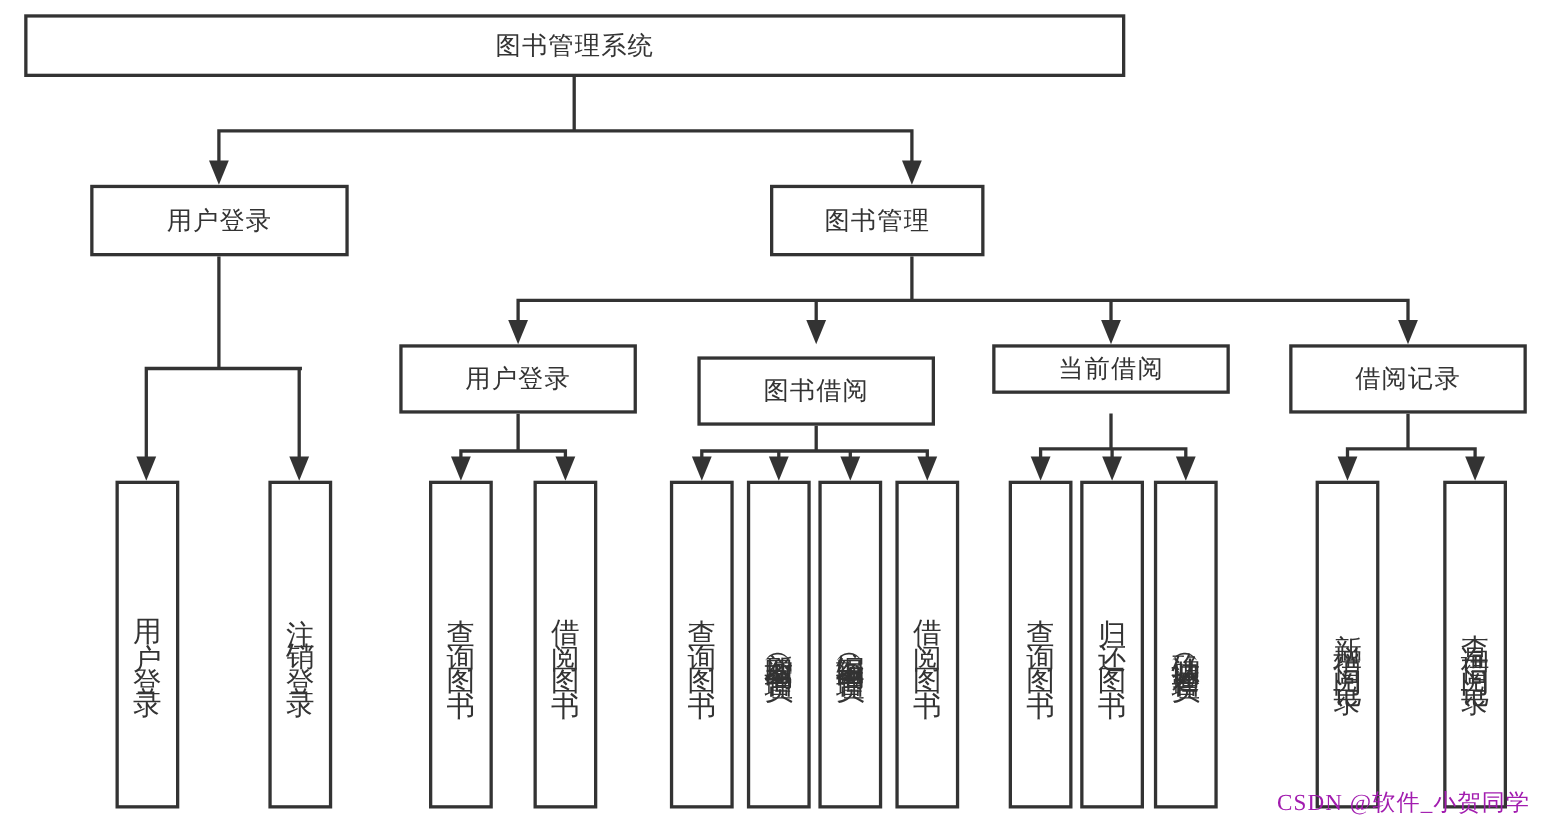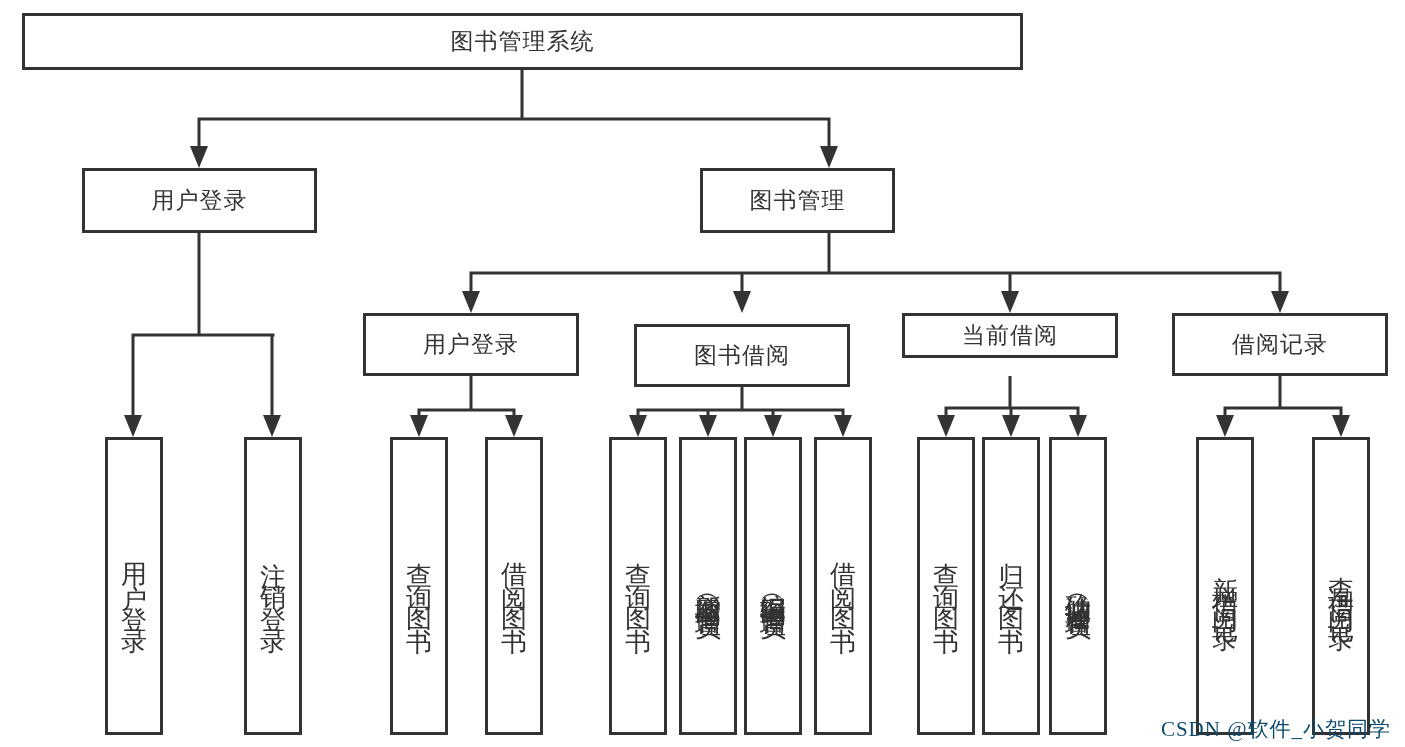--- a/index.html
+++ b/index.html
@@ -33,21 +33,21 @@
     font-size:26px;color:#333;
     z-index:2;
   }
   .sp4{letter-spacing:22px;}
   .sp6{letter-spacing:10px;}
   .spL{letter-spacing:3px;}
   .watermark{
     position:absolute;
     right:14px;bottom:4px;
     font-size:21px;
-    color:#0c4a6e;
+    color:#a21caf;
     letter-spacing:1px;
     z-index:5;
     white-space:nowrap;
   }
 </style>
 </head>
 <body>
 
 <div class="canvas">
 

